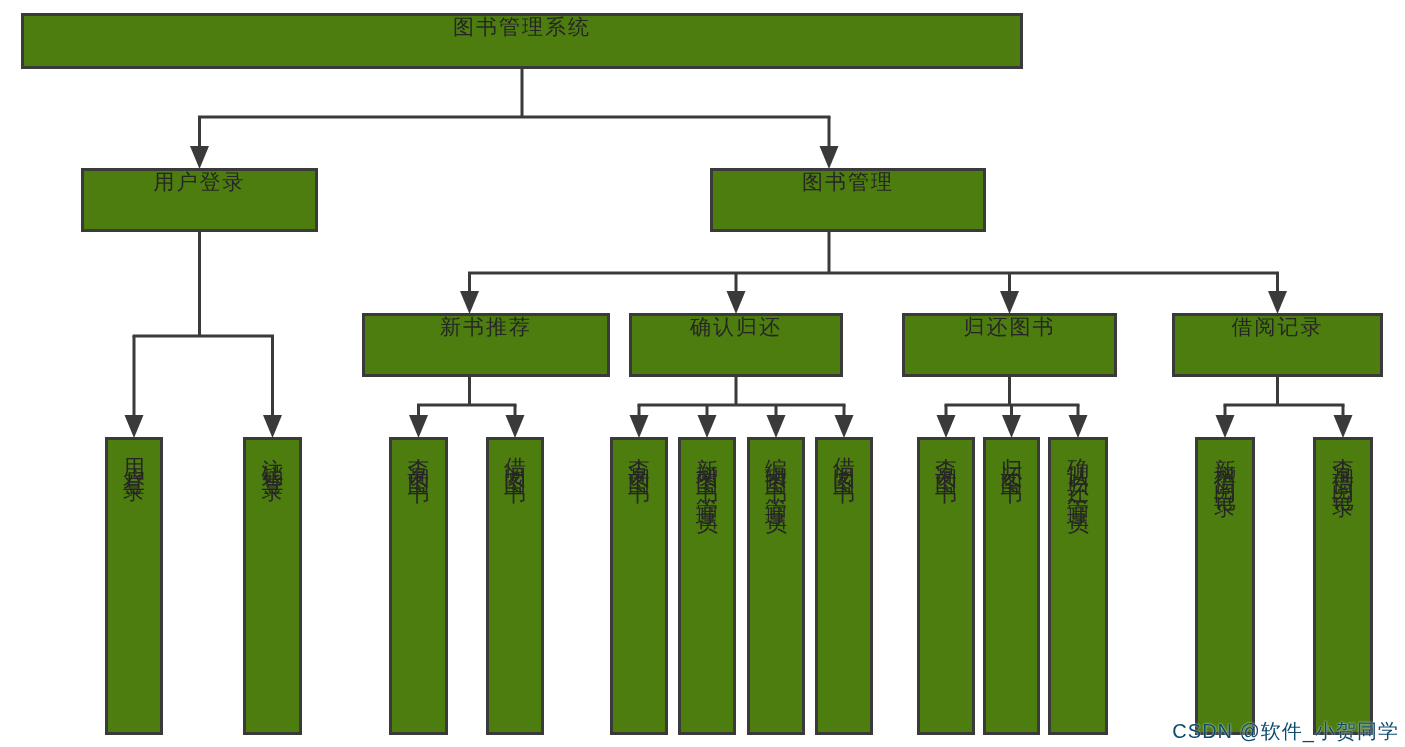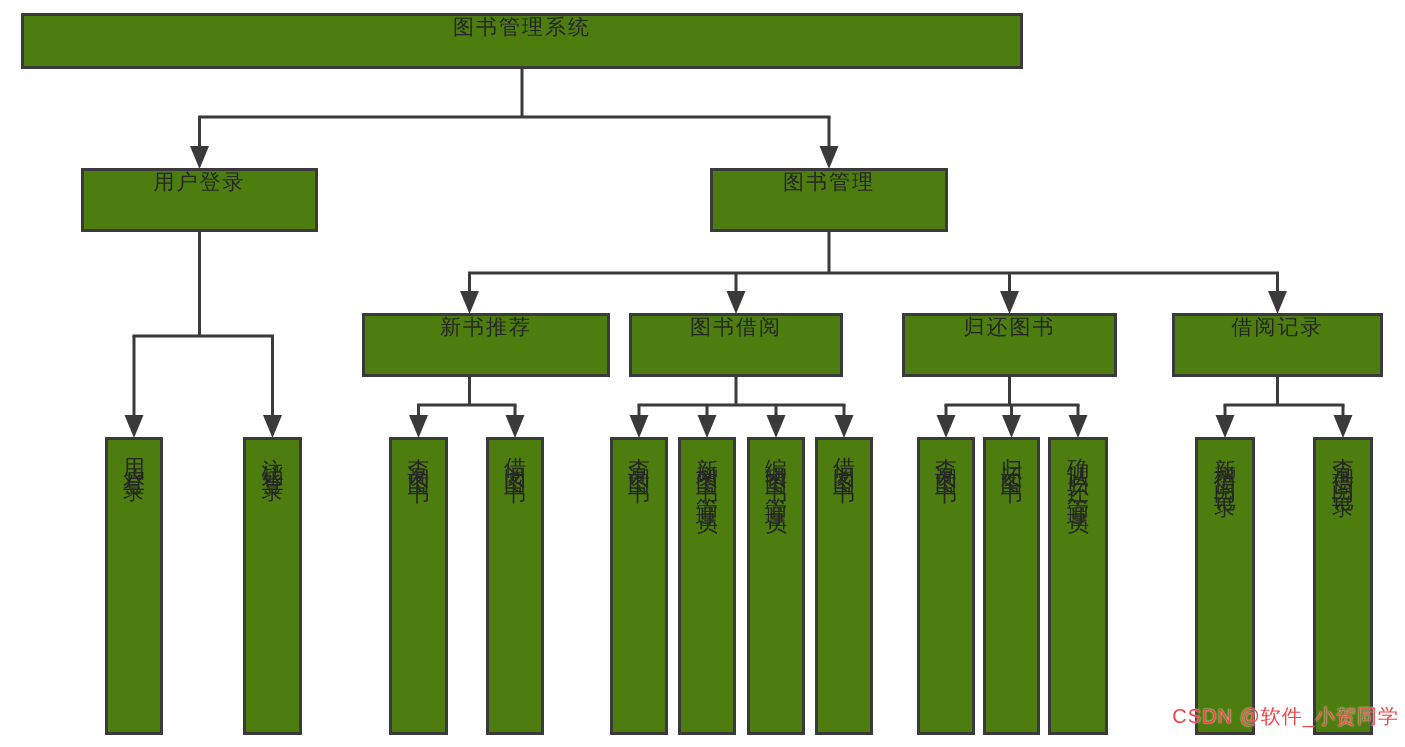--- a/index.html
+++ b/index.html
@@ -43,23 +43,23 @@
   }
   .vtext {
     writing-mode: vertical-rl;
     text-orientation: mixed;
     letter-spacing: 8px;
     white-space: nowrap;
   }
   #watermark {
     position: absolute;
     right: 6px;
-    bottom: 17px;
+    bottom: 2px;
     font-size: 20px;
-    color: #ef4444;
+    color: #0c4a6e;
     letter-spacing: 1px;
     text-shadow: 0 0 2px #ffffff;
   }
 </style>
 </head>
 <body>
 
 <div id="canvas">
   <svg id="edges" width="1405" height="747">
       <line x1="522" y1="69" x2="522" y2="117" stroke="#3a3a3a" stroke-width="3"></line>
@@ -115,28 +115,28 @@
       <line x1="1343" y1="405" x2="1343" y2="418" stroke="#3a3a3a" stroke-width="3"></line>
       <polygon points="1343,438 1333.5,415 1352.5,415" fill="#3a3a3a"></polygon>
     </svg>
   <div id="nodes">
       <div class="node hbox" style="left: 21px; top: 13px; width: 1002px; height: 56px;">
         <span>图书管理系统</span>
       </div>
       <div class="node hbox" style="left: 81px; top: 168px; width: 237px; height: 64px;">
         <span>用户登录</span>
       </div>
-      <div class="node hbox" style="left: 710px; top: 168px; width: 238px; height: 64px;">
+      <div class="node hbox" style="left: 710px; top: 168px; width: 276px; height: 64px;">
         <span>图书管理</span>
       </div>
       <div class="node hbox" style="left: 362px; top: 313px; width: 248px; height: 64px;">
         <span>新书推荐</span>
       </div>
       <div class="node hbox" style="left: 629px; top: 313px; width: 214px; height: 64px;">
-        <span>图书借阅</span>
+        <span>确认归还</span>
       </div>
       <div class="node hbox" style="left: 902px; top: 313px; width: 215px; height: 64px;">
         <span>归还图书</span>
       </div>
       <div class="node hbox" style="left: 1172px; top: 313px; width: 211px; height: 64px;">
         <span>借阅记录</span>
       </div>
       <div class="node vbox" style="left: 105px; top: 437px; width: 58px; height: 298px;">
         <span class="vtext">用户登录</span>
       </div>

